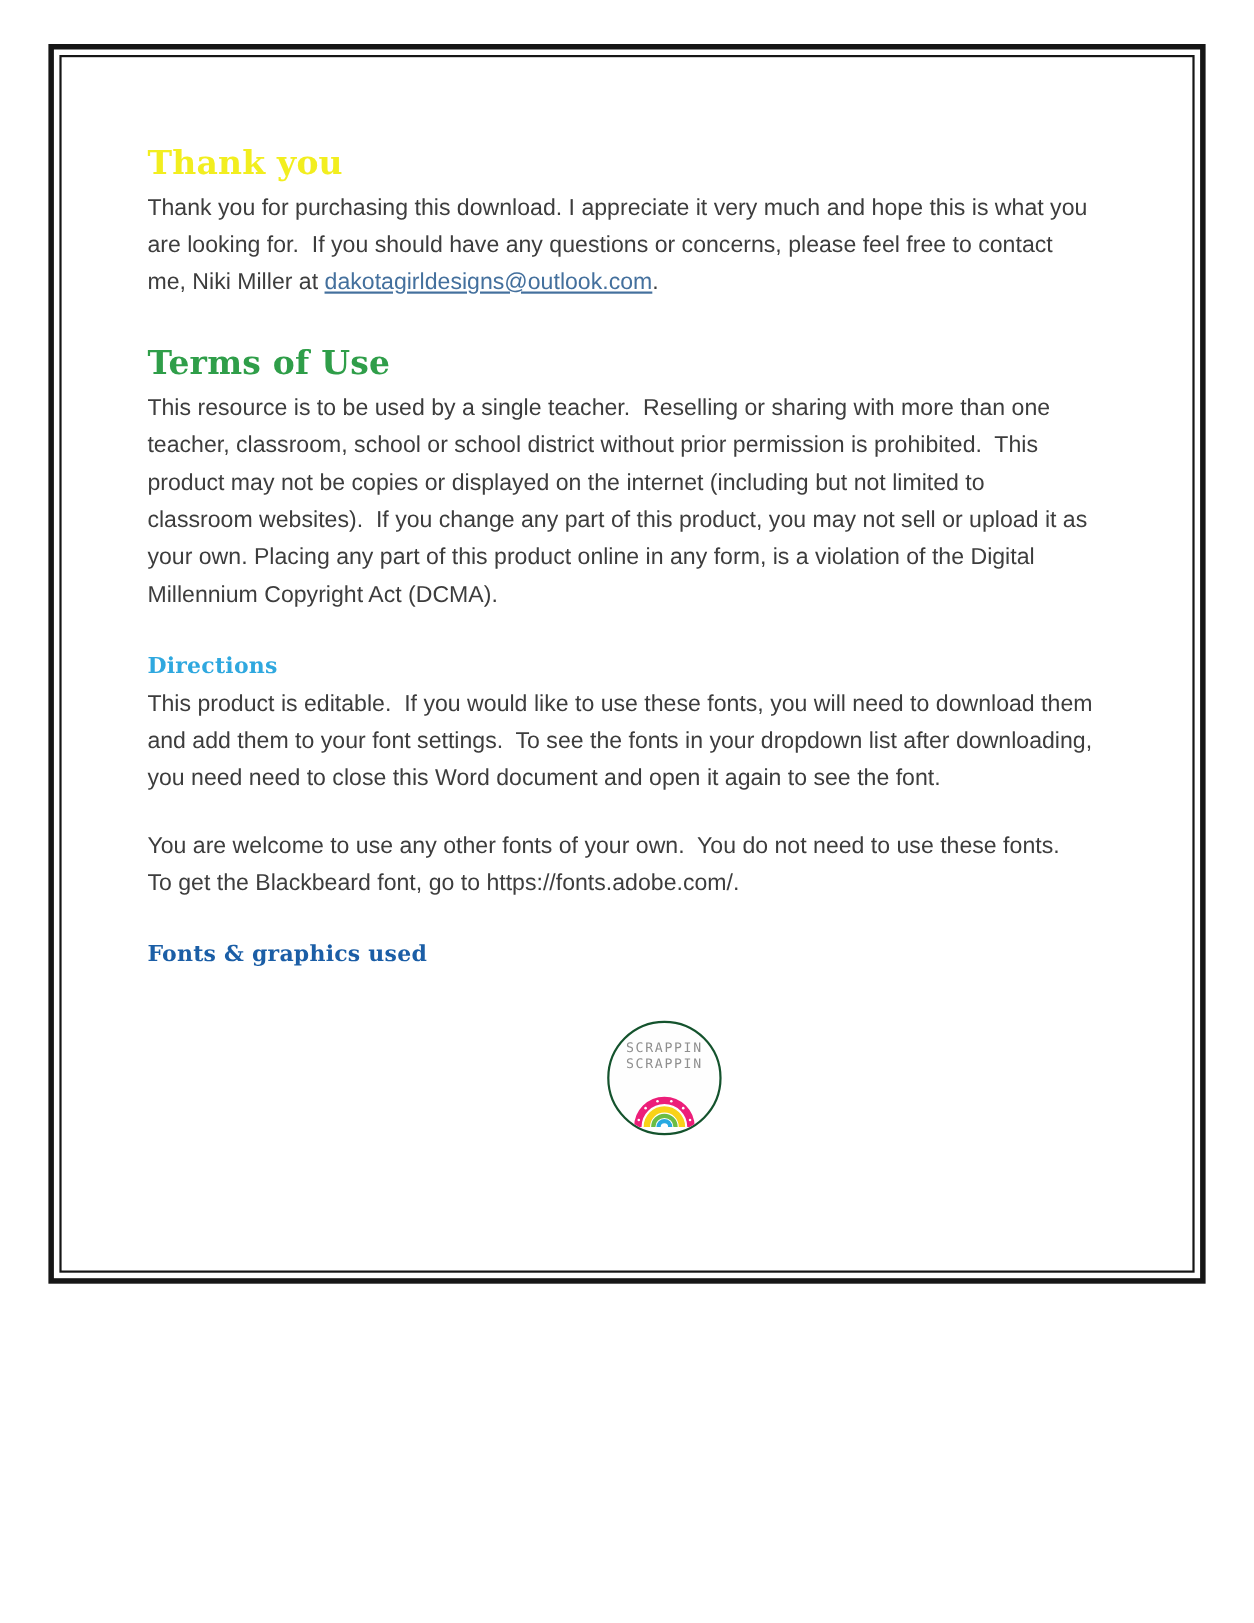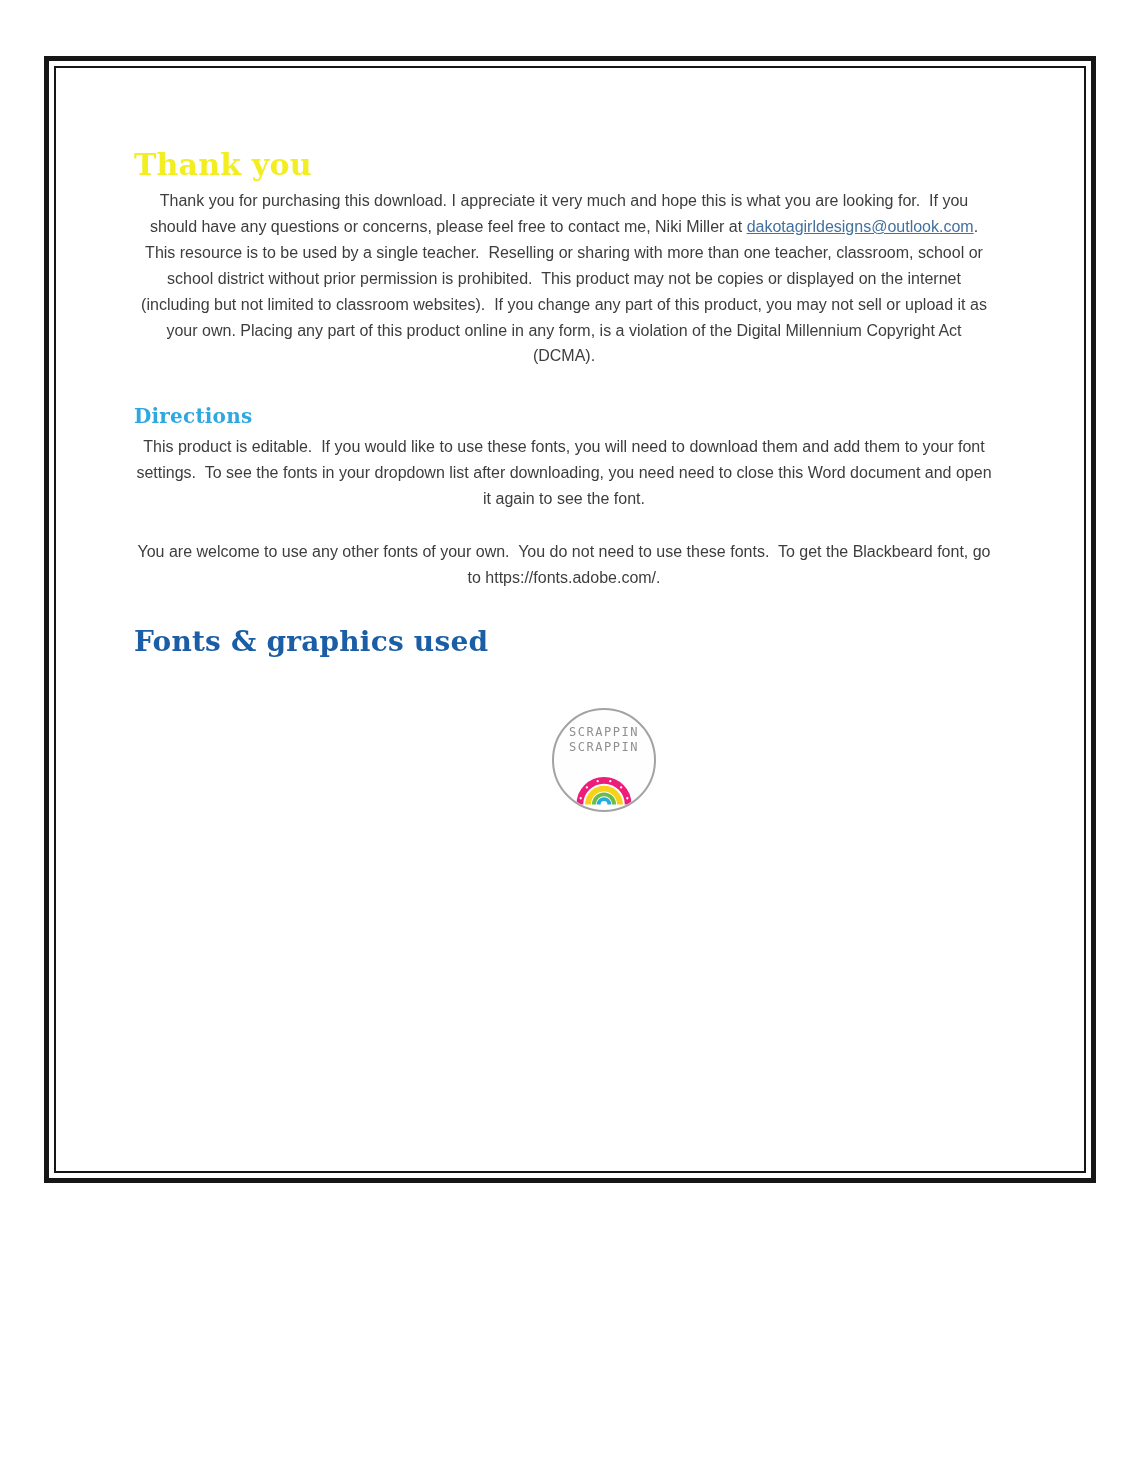--- a/index.html
+++ b/index.html
@@ -4,21 +4,20 @@
 <style>
   html, body { margin: 0; padding: 0; background: #ffffff; }
   .page {
     position: relative;
     width: 1140px;
     height: 1207px;
     background: #ffffff;
     font-family: "Liberation Sans", sans-serif;
     color: #3d3d3d;
     overflow: hidden;
-    margin-top: 16px;
   }
   .frame-outer {
     position: absolute;
     left: 44px; top: 40px; right: 44px; bottom: 40px;
     border: 5px solid #161616;
   }
   .frame-inner {
     position: absolute;
     inset: 5px;
     border: 2px solid #161616;
@@ -33,48 +32,47 @@
     font-family: "DejaVu Serif", serif;
     font-weight: bold;
     font-size: 30px;
     line-height: 1.1;
     margin: 0 0 7px 0;
     letter-spacing: 0.2px;
   }
   .h-yellow { color: #f2ee1f; }
   .h-green  { color: #2f9e49; margin-top: 40px; }
   .h-cyan   { color: #2fa8df; margin-top: 36px; font-size: 20px; }
-  .h-blue   { color: #1b5ea6; margin-top: 36px; font-size: 28px; }
+  .h-blue   { color: #1b5ea6; margin-top: 36px; font-size: 20px; }
   p {
     margin: 0;
-    font-size: 16px;
+    font-size: 21px;
     line-height: 1.62;
     white-space: pre-wrap;
     color: #3d3d3d;
-    text-align: center;
   }
   p.spaced-top { margin-top: 27px; }
   a.email-link {
     color: #44709d;
     text-decoration: underline;
     cursor: pointer;
   }
   .logo-row {
     margin-top: 50px;
     display: flex;
     justify-content: center;
     position: relative;
     left: 40px;
   }
   .logo-circle {
     position: relative;
     width: 104px; height: 104px;
     border-radius: 50%;
     background: #fefefe;
-    border: 2px solid #a3a3a3;
+    border: 2px solid #14532d;
     box-sizing: border-box;
     overflow: hidden;
     text-align: center;
   }
   .logo-text {
     margin-top: 15px;
     font-family: "DejaVu Sans Mono", monospace;
     font-size: 12px;
     line-height: 1.25;
     letter-spacing: 1.5px;
@@ -91,20 +89,21 @@
 <body>
 
 <div class="page">
   <div class="frame-outer">
     <div class="frame-inner">
       <div class="content">
 
         <h1 class="h-yellow">Thank you</h1>
         <p><span>Thank you for purchasing this download. I appreciate it very much and hope this is what you are looking for.  If you should have any questions or concerns, please feel free to contact me, Niki Miller at </span><a class="email-link">dakotagirldesigns@outlook.com</a><span>.</span></p>
 
+        <h2 class="h-green">Terms of Use</h2>
         <p>This resource is to be used by a single teacher.  Reselling or sharing with more than one teacher, classroom, school or school district without prior permission is prohibited.  This product may not be copies or displayed on the internet (including but not limited to classroom websites).  If you change any part of this product, you may not sell or upload it as your own. Placing any part of this product online in any form, is a violation of the Digital Millennium Copyright Act (DCMA).</p>
 
         <h3 class="h-cyan">Directions</h3>
         <p>This product is editable.  If you would like to use these fonts, you will need to download them and add them to your font settings.  To see the fonts in your dropdown list after downloading, you need need to close this Word document and open it again to see the font.</p>
         <p class="spaced-top">You are welcome to use any other fonts of your own.  You do not need to use these fonts.  To get the Blackbeard font, go to https://fonts.adobe.com/.</p>
 
         <h4 class="h-blue">Fonts &amp; graphics used</h4>
 
         <div class="logo-row">
           <div class="logo-circle">

